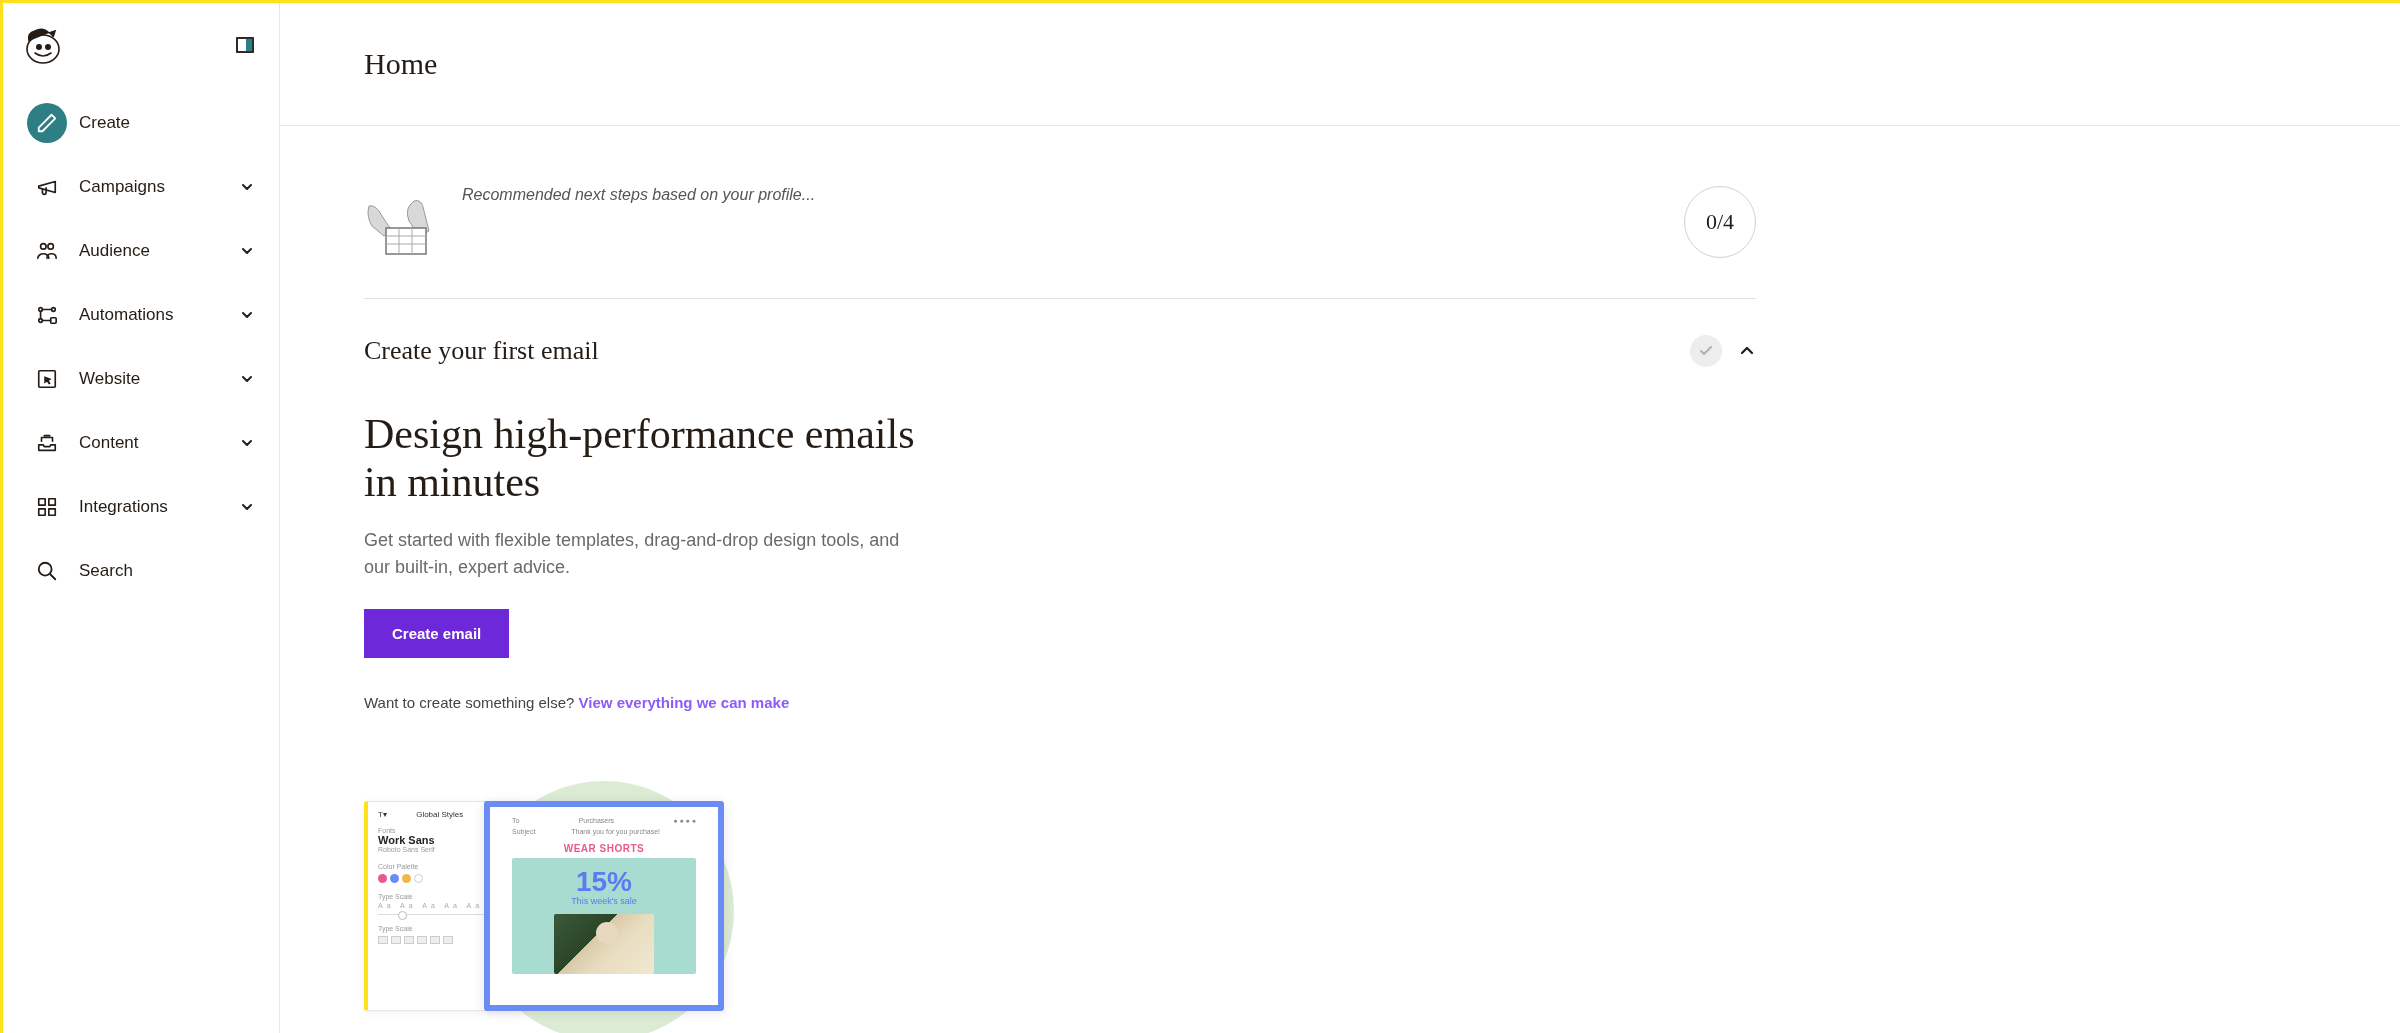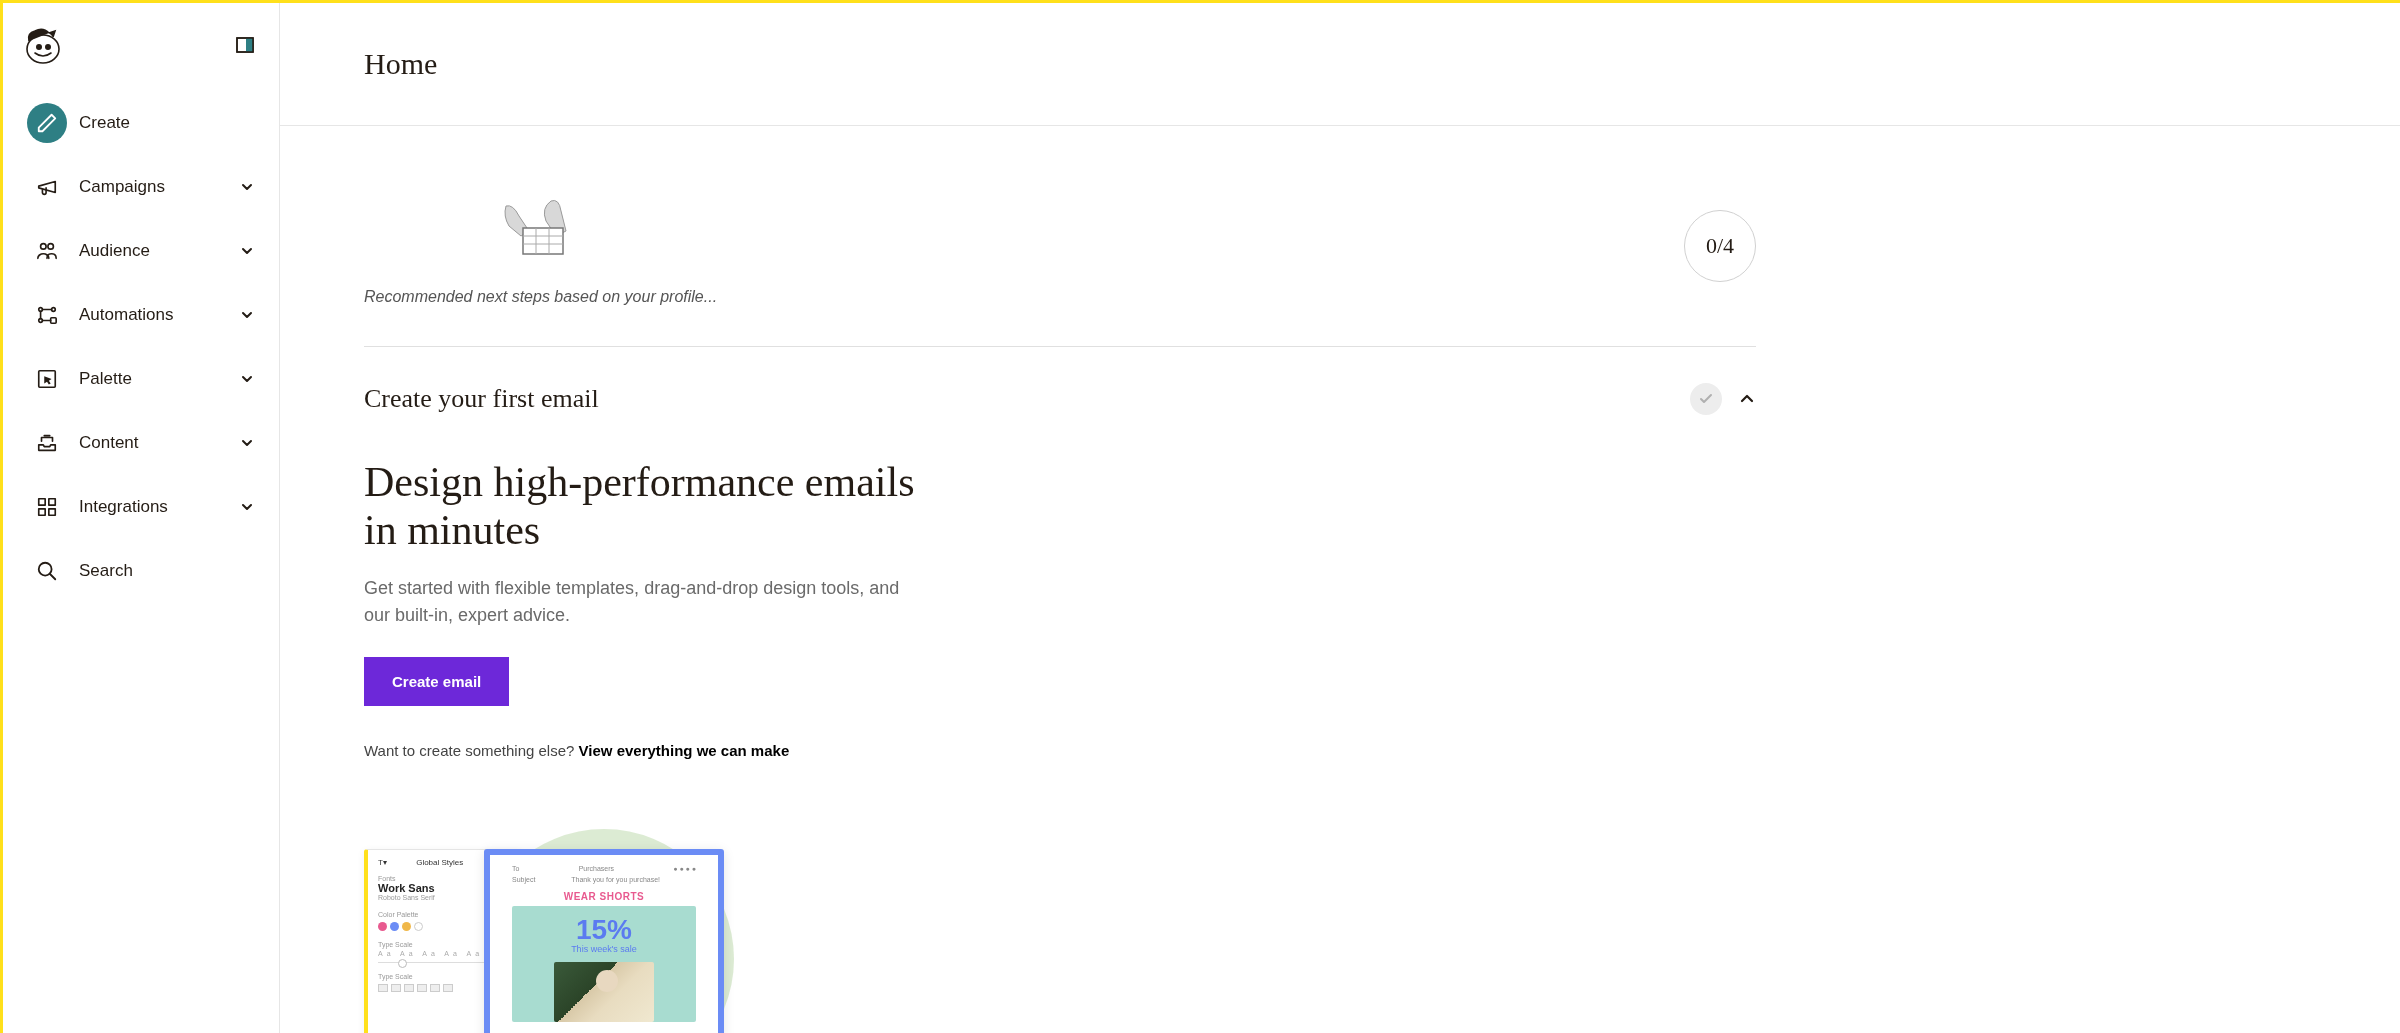--- a/index.html
+++ b/index.html
@@ -23,40 +23,40 @@
     .nav-chevron { width: 16px; height: 16px; }
     
     
     .main { flex: 1; overflow-y: auto; }
     .page-header { padding: 44px 84px; border-bottom: 1px solid #e6e6e6; }
     .page-title { font-family: Georgia, "Times New Roman", serif; font-size: 30px; font-weight: 400; }
     
     .content { padding: 60px 84px; max-width: 1560px; }
     
     .recommend-row { display: flex; align-items: center; justify-content: space-between; margin-bottom: 40px; }
-    .recommend-left { display: flex; align-items: center; gap: 30px; flex-direction: column; }
+    .recommend-left { display: flex; gap: 18px; }
     .hand-illus { width: 80px; height: 72px; }
     .recommend-text { font-style: italic; color: #555; font-size: 16px; }
     .progress-circle { width: 72px; height: 72px; border: 1px solid #d0d0d0; border-radius: 50%; display: flex; align-items: center; justify-content: center; font-family: Georgia, serif; font-size: 22px; }
     
     .divider { border: none; border-top: 1px solid #e0e0e0; margin-bottom: 36px; }
     
     .task-header { display: flex; align-items: center; justify-content: space-between; margin-bottom: 43px; }
     .task-title { font-family: Georgia, "Times New Roman", serif; font-size: 26px; font-weight: 400; }
     .task-controls { display: flex; align-items: center; gap: 16px; }
     .check-circle { width: 32px; height: 32px; border-radius: 50%; background: #ededed; display: flex; align-items: center; justify-content: center; }
     .collapse-chevron { width: 18px; height: 18px; cursor: pointer; }
     
     .task-body { display: flex; gap: 60px; align-items: flex-start; flex-direction: column; }
     .task-text { flex: 1; max-width: 560px; }
     .task-heading { font-family: Georgia, "Times New Roman", serif; font-size: 42px; line-height: 1.15; font-weight: 400; margin-bottom: 20px; }
     .task-desc { font-size: 18px; color: #6a6a6a; line-height: 1.5; margin-bottom: 28px; }
     .cta-button { background: #6d28d9; color: #fff; border: none; padding: 16px 28px; font-size: 15px; font-weight: 600; cursor: pointer; margin-bottom: 36px; }
     .alt-row { font-size: 15px; color: #444; }
-    .alt-link { color: #000000; text-decoration: none; font-weight: 600; cursor: pointer; }
+    .alt-link { color: #8b5cf6; text-decoration: none; font-weight: 600; cursor: pointer; }
     
     .task-visual { position: relative; width: 380px; height: 260px; flex-shrink: 0; }
     .bg-circle { position: absolute; right: 10px; top: 10px; width: 260px; height: 260px; border-radius: 50%; background: #c5ddb5; opacity: 0.6; }
     .mock-panel { position: absolute; left: 0; top: 30px; width: 160px; height: 210px; background: #fff; border: 1px solid #e5e5e5; border-left: 4px solid #ffe01b; border-radius: 3px; padding: 8px 10px; font-size: 8px; color: #555; box-shadow: 0 2px 8px rgba(0,0,0,0.06); }
     .mock-panel .p-header { display:flex; justify-content:space-between; color:#333; margin-bottom:8px; font-size:8px; }
     .mock-panel .p-section { margin-bottom: 10px; }
     .mock-panel .p-label { font-size: 7px; color:#999; }
     .mock-panel .p-font { font-size: 11px; font-weight: 600; color:#222; }
     .mock-panel .p-sub { font-size: 7px; color:#999; }
     .mock-dots { display: flex; gap: 3px; margin-top: 4px; }
@@ -158,21 +158,21 @@
             </svg>
         </span>
       </li>
       <li class="nav-item">
         <span class="nav-icon-wrap">
           <svg viewBox="0 0 24 24" fill="none" stroke="#241c15" stroke-width="1.8" stroke-linecap="round" stroke-linejoin="round">
               <rect x="3" y="3" width="18" height="18" rx="1"></rect>
               <path d="M9 9l8 3-3 2 2 3-2 1-2-3-3 2V9z" fill="#241c15" stroke="none"></path>
             </svg>
         </span>
-        <span class="nav-label">Palette</span>
+        <span class="nav-label">Website</span>
         <span class="nav-chevron">
           <svg viewBox="0 0 16 16" fill="none" stroke="#241c15" stroke-width="2" stroke-linecap="round" stroke-linejoin="round">
               <path d="M4 6l4 4 4-4"></path>
             </svg>
         </span>
       </li>
       <li class="nav-item">
         <span class="nav-icon-wrap">
           <svg viewBox="0 0 24 24" fill="none" stroke="#241c15" stroke-width="1.8" stroke-linecap="round" stroke-linejoin="round">
               <path d="M3 14h5l1 2h6l1-2h5v6H3v-6z"></path>

